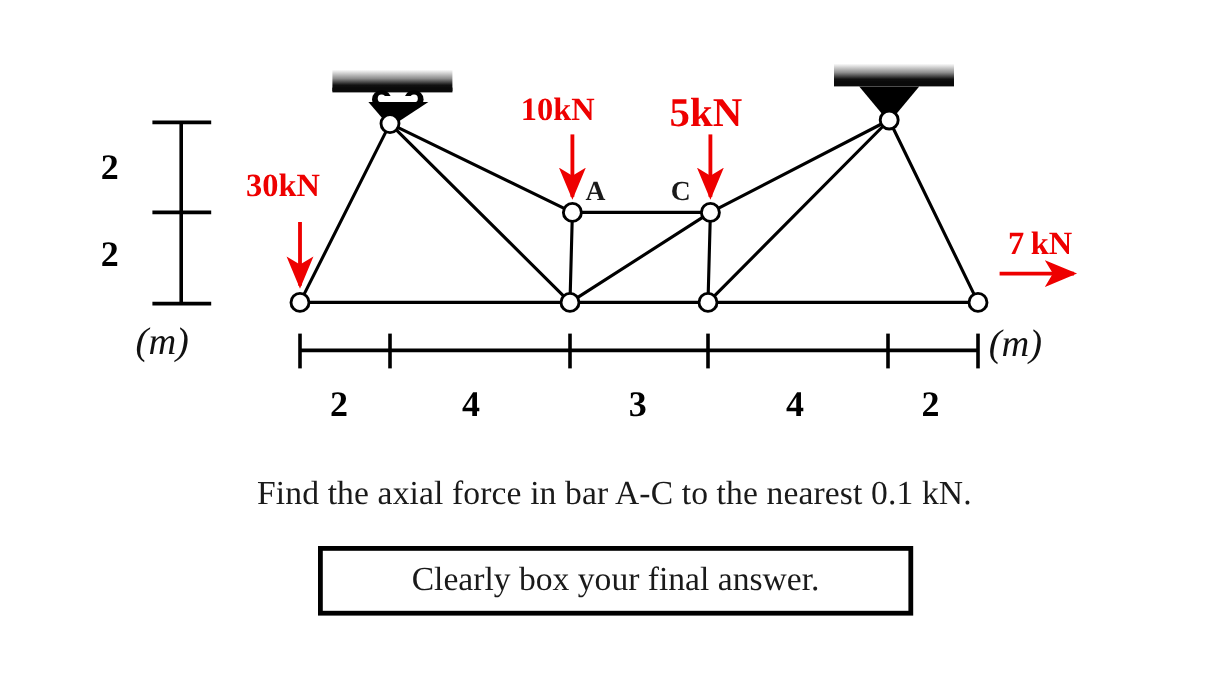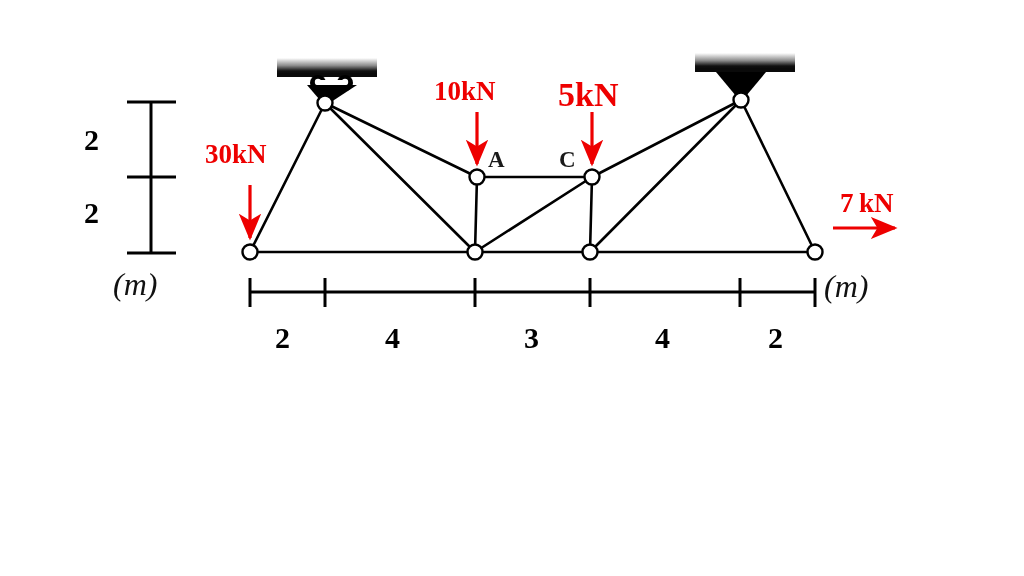--- a/index.html
+++ b/index.html
@@ -208,15 +208,19 @@
   <div class="txt serif-num" style="left:84px; top:198px; font-size:30px;">2</div>
   <div class="txt meters" style="left:113px; top:268px;">(m)</div>
 
   <div class="txt serif-num" style="left:275px; top:323px; font-size:30px;">2</div>
   <div class="txt serif-num" style="left:385px; top:323px; font-size:30px;">4</div>
   <div class="txt serif-num" style="left:524px; top:323px; font-size:30px;">3</div>
   <div class="txt serif-num" style="left:655px; top:323px; font-size:30px;">4</div>
   <div class="txt serif-num" style="left:768px; top:323px; font-size:30px;">2</div>
   <div class="txt meters" style="left:824px; top:270px;">(m)</div>
 
-
+  <div id="prompt-line">Find the axial force in bar A-C to the nearest 0.1 kN.</div>
+
+  <div id="answer-box">
+    <span id="answer-box-text">Clearly box your final answer.</span>
+  </div>
 
 </div>
 
 </body></html>

